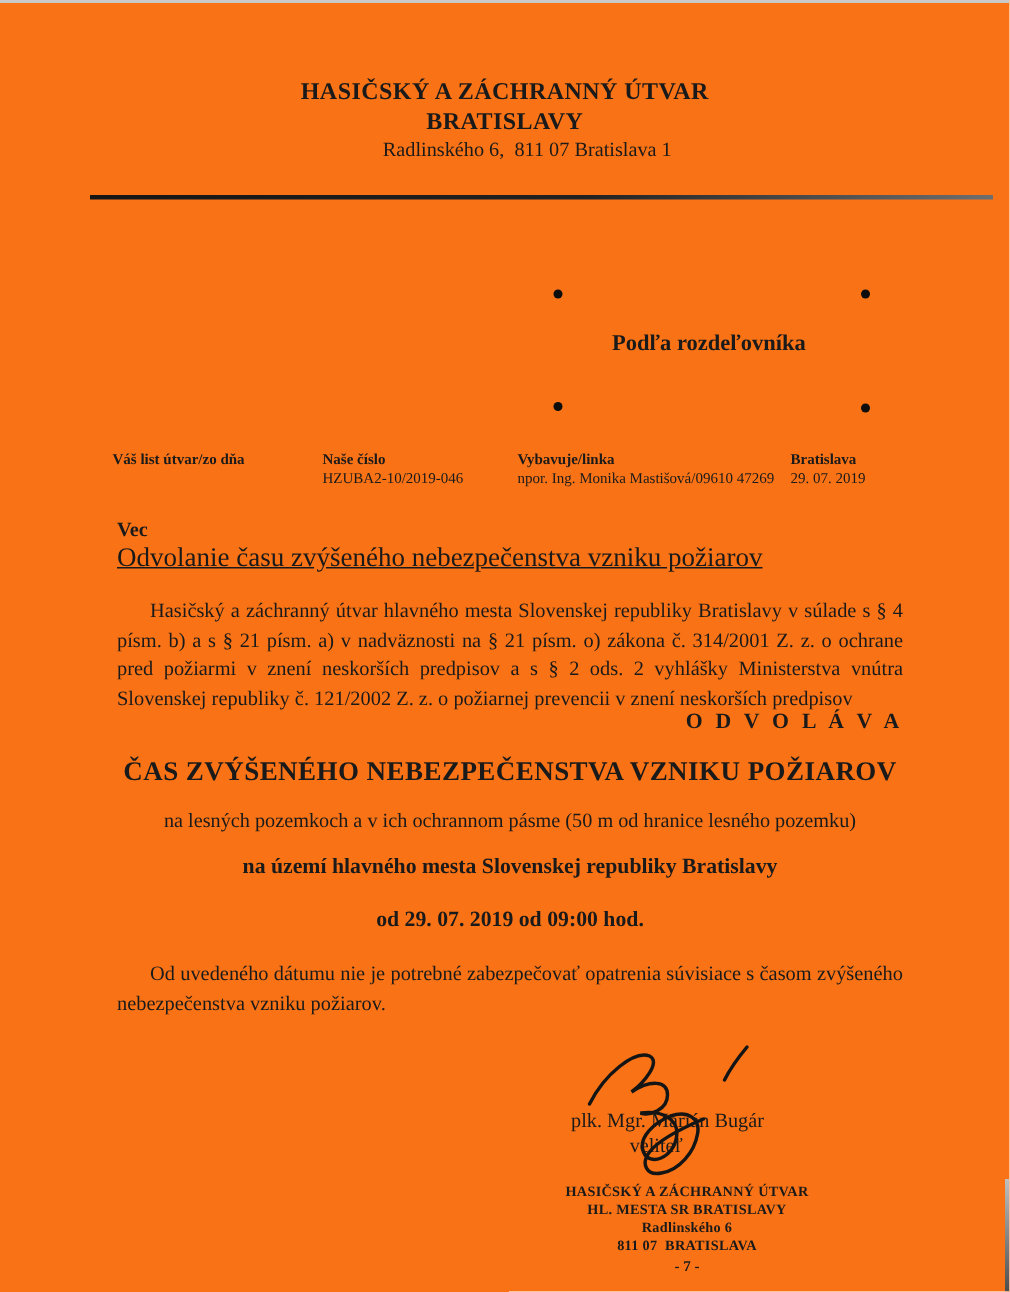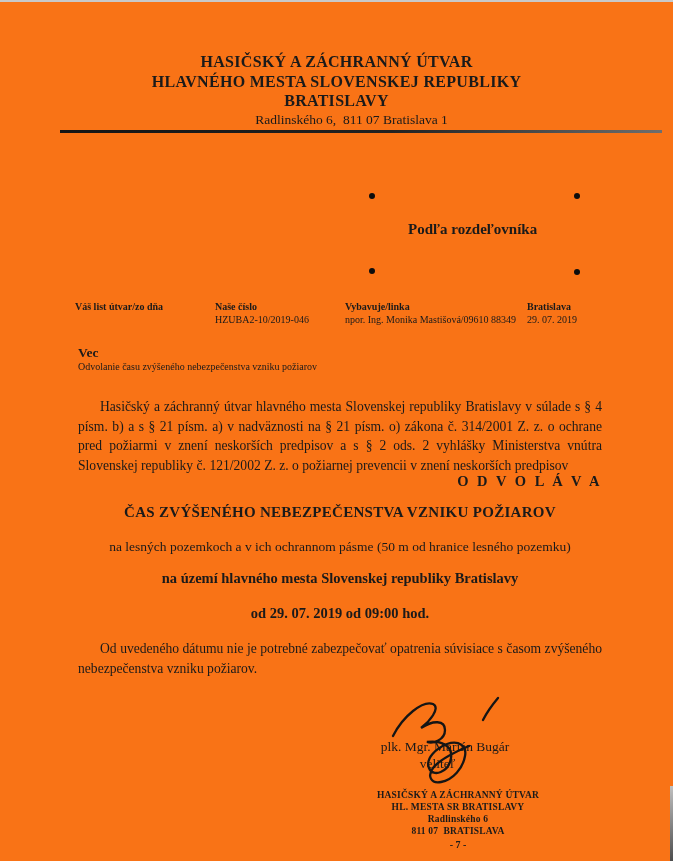--- a/index.html
+++ b/index.html
@@ -22,29 +22,29 @@
   .head-rule{left:60px;top:130px;width:602px;height:3px;
     background:linear-gradient(to right,#161616 0%,#222 55%,#6e6e6e 100%);}
   
   .dot{width:6px;height:6px;border-radius:50%;background:#0d0d0d;}
   .recipient{left:408px;top:221px;font-weight:bold;font-size:15px;}
   
   .ref-label{font-weight:bold;font-size:10px;line-height:12px;}
   .ref-value{font-size:10px;line-height:13px;}
   
   .vec{left:78px;top:345px;font-weight:bold;font-size:13.5px;}
-  .subject{left:78px;top:361px;font-size:10px;}
+  .subject{left:78px;top:361px;font-size:18px;text-decoration:underline;}
   
   .para{left:78px;width:524px;font-size:13.6px;line-height:19.5px;
     text-align:justify;text-indent:22px;}
   .p1{top:385px;margin-top:12px;}
   .p2{top:639px;}
   .center-line{left:78px;width:524px;text-align:center;}
   .declare{top:473px;font-weight:bold;font-size:14.5px;letter-spacing:2.5px;text-align:right;}
-  .declare-subject{top:504px;font-weight:bold;font-size:15px;letter-spacing:.3px;}
+  .declare-subject{top:504px;font-weight:bold;font-size:18px;letter-spacing:.3px;}
   .scope{top:539px;font-size:13.5px;}
   .territory{top:570px;font-weight:bold;font-size:14.5px;text-align:center;}
   .effective{top:605px;font-weight:bold;font-size:14.5px;}
   
   .sig-name{left:350px;top:739px;width:190px;text-align:center;font-size:13.5px;z-index:1;}
   .sig-title{left:350px;top:756px;width:175px;text-align:center;font-size:13.5px;z-index:1;}
   .sig-svg{left:383px;top:694px;z-index:5;pointer-events:none;}
   
   .stamp{left:372px;top:789px;width:172px;text-align:center;}
   .stamp-line{font-weight:bold;font-size:9.5px;line-height:12px;letter-spacing:.2px;white-space:pre;}
@@ -53,38 +53,37 @@
 </head>
 <body>
 
 <div class="page">
 
   <div class="abs scan-top"></div>
   <div class="abs scan-right"></div>
 
   <div class="abs letterhead">
     <div class="org-line">HASIČSKÝ A ZÁCHRANNÝ ÚTVAR</div>
-    <div class="org-line">HLAVNÉHO MESTA SLOVENSKEJ REPUBLIKY</div>
     <div class="org-line">BRATISLAVY</div>
     <div class="org-address">Radlinského 6,  811 07 Bratislava 1</div>
   </div>
   <div class="abs head-rule"></div>
 
   <div class="abs dot" style="left:369px;top:193px;"></div>
   <div class="abs dot" style="left:574px;top:193px;"></div>
   <div class="abs dot" style="left:369px;top:268px;"></div>
   <div class="abs dot" style="left:574px;top:269px;"></div>
 
   <div class="abs recipient">Podľa rozdeľovníka</div>
 
   <div class="abs ref-label" style="left:75px;top:301px;">Váš list útvar/zo dňa</div>
   <div class="abs ref-label" style="left:215px;top:301px;">Naše číslo</div>
   <div class="abs ref-value" style="left:215px;top:313px;">HZUBA2-10/2019-046</div>
   <div class="abs ref-label" style="left:345px;top:301px;">Vybavuje/linka</div>
-  <div class="abs ref-value" style="left:345px;top:313px;">npor. Ing. Monika Mastišová/09610 88349</div>
+  <div class="abs ref-value" style="left:345px;top:313px;">npor. Ing. Monika Mastišová/09610 47269</div>
   <div class="abs ref-label" style="left:527px;top:301px;">Bratislava</div>
   <div class="abs ref-value" style="left:527px;top:313px;">29. 07. 2019</div>
 
   <div class="abs vec">Vec</div>
   <div class="abs subject">Odvolanie času zvýšeného nebezpečenstva vzniku požiarov</div>
 
   <div class="abs para p1">Hasičský a záchranný útvar hlavného mesta Slovenskej republiky Bratislavy v súlade s § 4 písm. b) a s § 21 písm. a) v nadväznosti na § 21 písm. o) zákona č. 314/2001 Z. z. o ochrane pred požiarmi v znení neskorších predpisov a s § 2 ods. 2 vyhlášky Ministerstva vnútra Slovenskej republiky č. 121/2002 Z. z. o požiarnej prevencii v znení neskorších predpisov</div>
 
   <div class="abs center-line declare">O D V O L Á V A</div>
   <div class="abs center-line declare-subject">ČAS ZVÝŠENÉHO NEBEZPEČENSTVA VZNIKU POŽIAROV</div>

